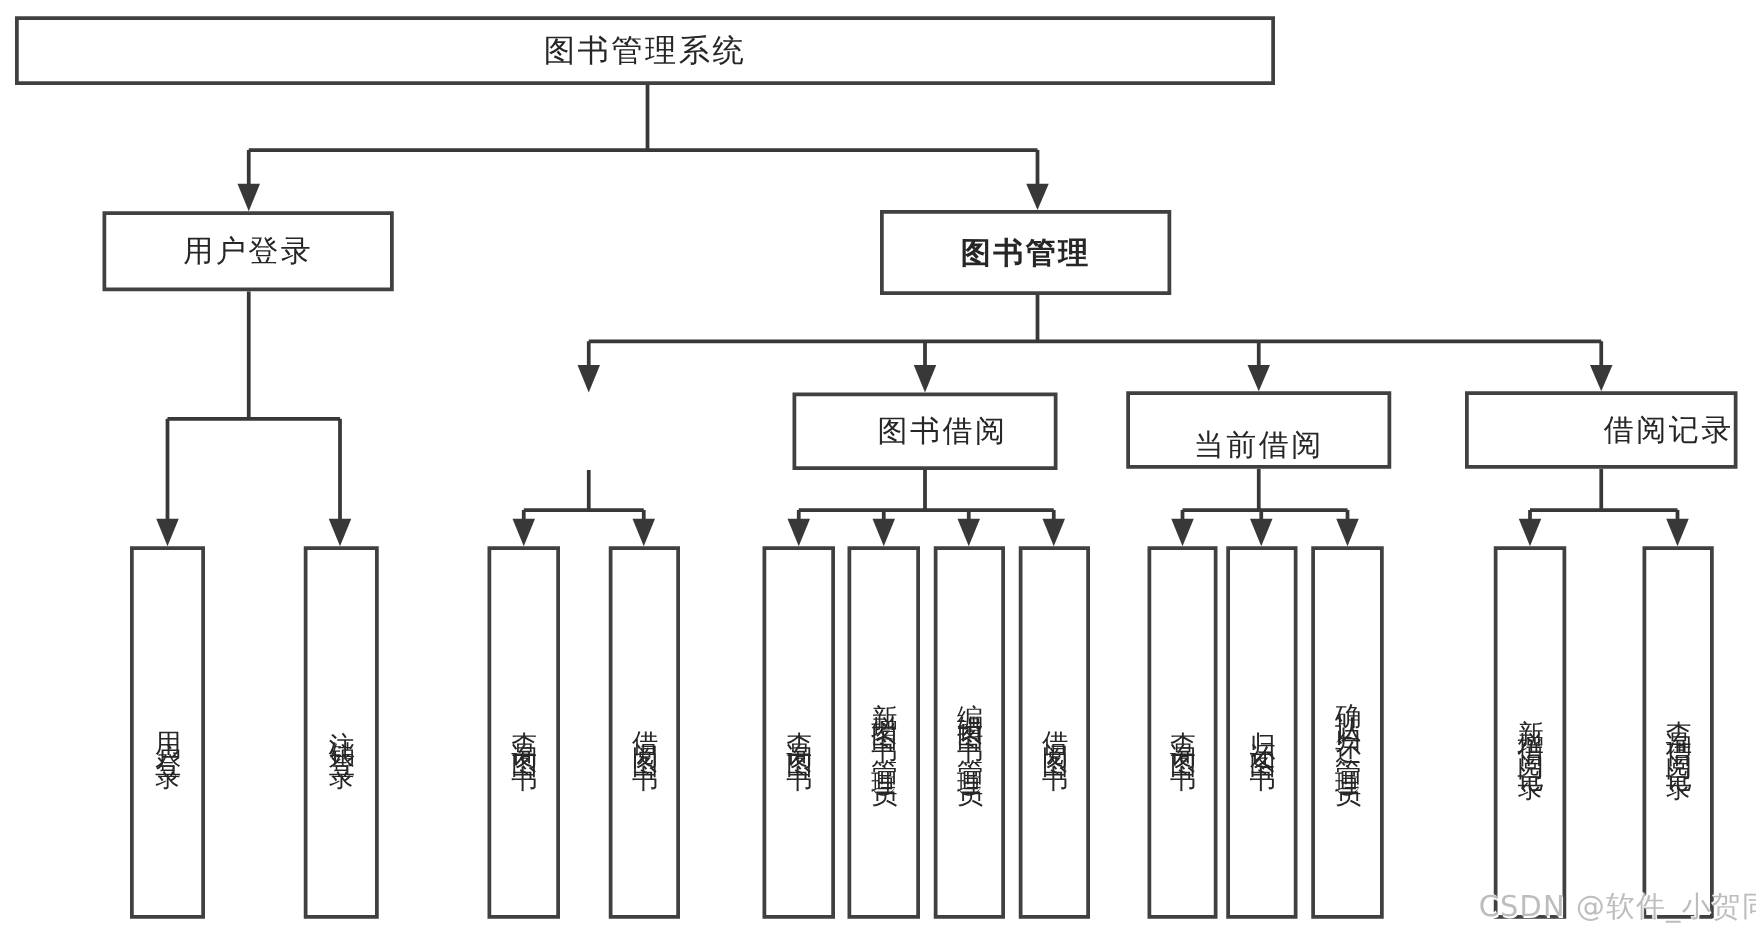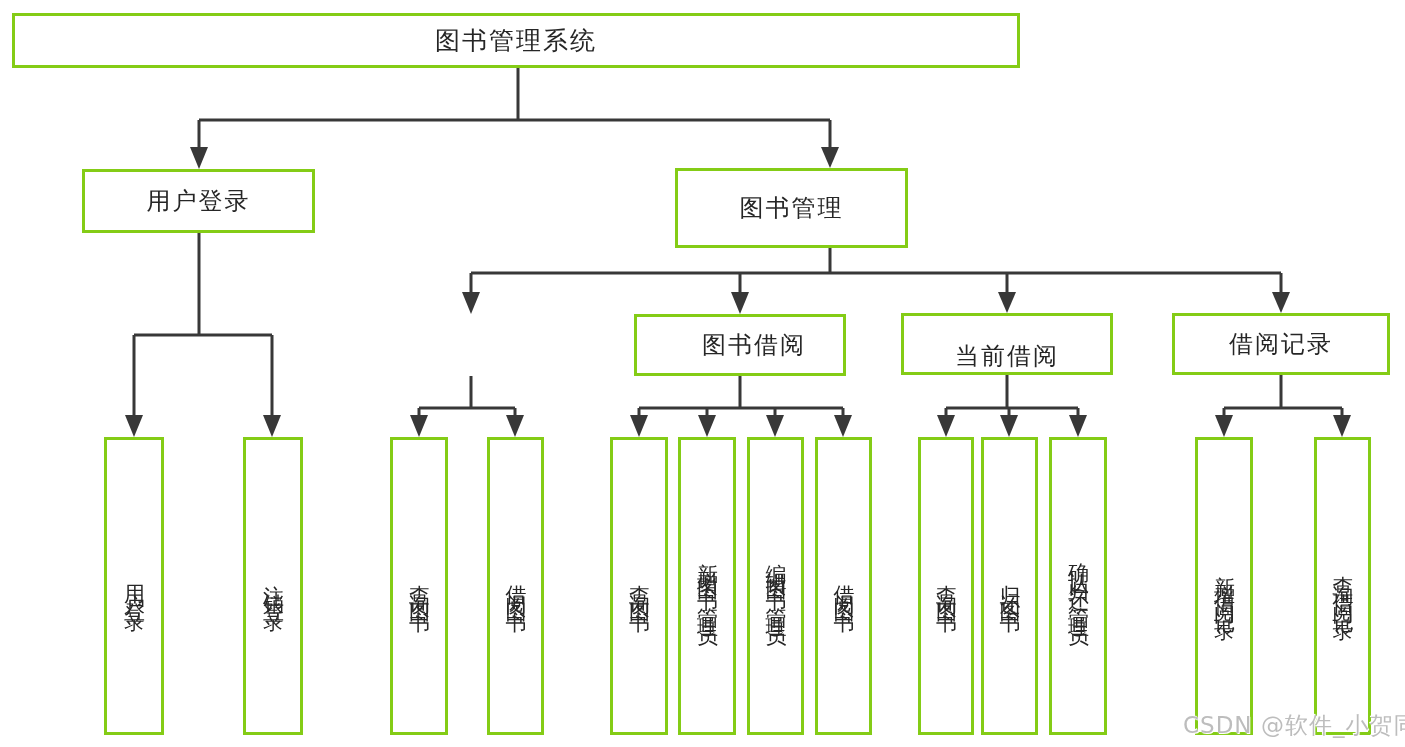--- a/index.html
+++ b/index.html
@@ -7,21 +7,21 @@
   body {
     width:1405px; height:747px;
     font-family:"DejaVu Sans","Liberation Sans",sans-serif;
     position:relative; overflow:hidden;
   }
   .stage { position:absolute; left:0; top:0; width:1405px; height:747px; }
   svg.connectors { position:absolute; left:0; top:0; width:1405px; height:747px; }
 
   .node {
     position:absolute;
-    border:3px solid #84cc16;
+    border:3px solid #404040;
     background:#ffffff;
     color:#262626;
     display:flex; align-items:center; justify-content:center;
     text-align:center;
   }
   .h-node { font-size:24px; letter-spacing:2px; white-space:nowrap; }
   .root-node { font-size:25px; }
   .v-node .label {
     writing-mode:vertical-rl;
     font-size:21px;
@@ -94,31 +94,31 @@
     </g>
   </svg>
 
   <div class="node h-node root-node" style="left:12px; top:13px; width:1008px; height:55px;">
     <span class="label">图书管理系统</span>
   </div>
 
   <div class="node h-node" style="left:82px; top:169px; width:233px; height:64px;">
     <span class="label">用户登录</span>
   </div>
-  <div class="node h-node" style="left:675px; top:168px; width:233px; height:80px;">
+  <div class="node h-node" style="left:704px; top:168px; width:233px; height:68px;font-weight:bold;">
     <span class="label">图书管理</span>
   </div>
 
   <div class="node h-node" style="left:634px; top:314px; width:212px; height:62px;padding-left:28px;">
     <span class="label">图书借阅</span>
   </div>
   <div class="node h-node" style="left:901px; top:313px; width:212px; height:62px;align-items:flex-end;">
     <span class="label">当前借阅</span>
   </div>
-  <div class="node h-node" style="left:1172px; top:313px; width:218px; height:62px;">
+  <div class="node h-node" style="left:1172px; top:313px; width:218px; height:62px;justify-content:flex-end;">
     <span class="label">借阅记录</span>
   </div>
 
   <div class="node v-node" style="left:104px; top:437px; width:60px; height:298px;">
     <span class="label">用户登录</span>
   </div>
   <div class="node v-node" style="left:243px; top:437px; width:60px; height:298px;">
     <span class="label">注销登录</span>
   </div>
 

